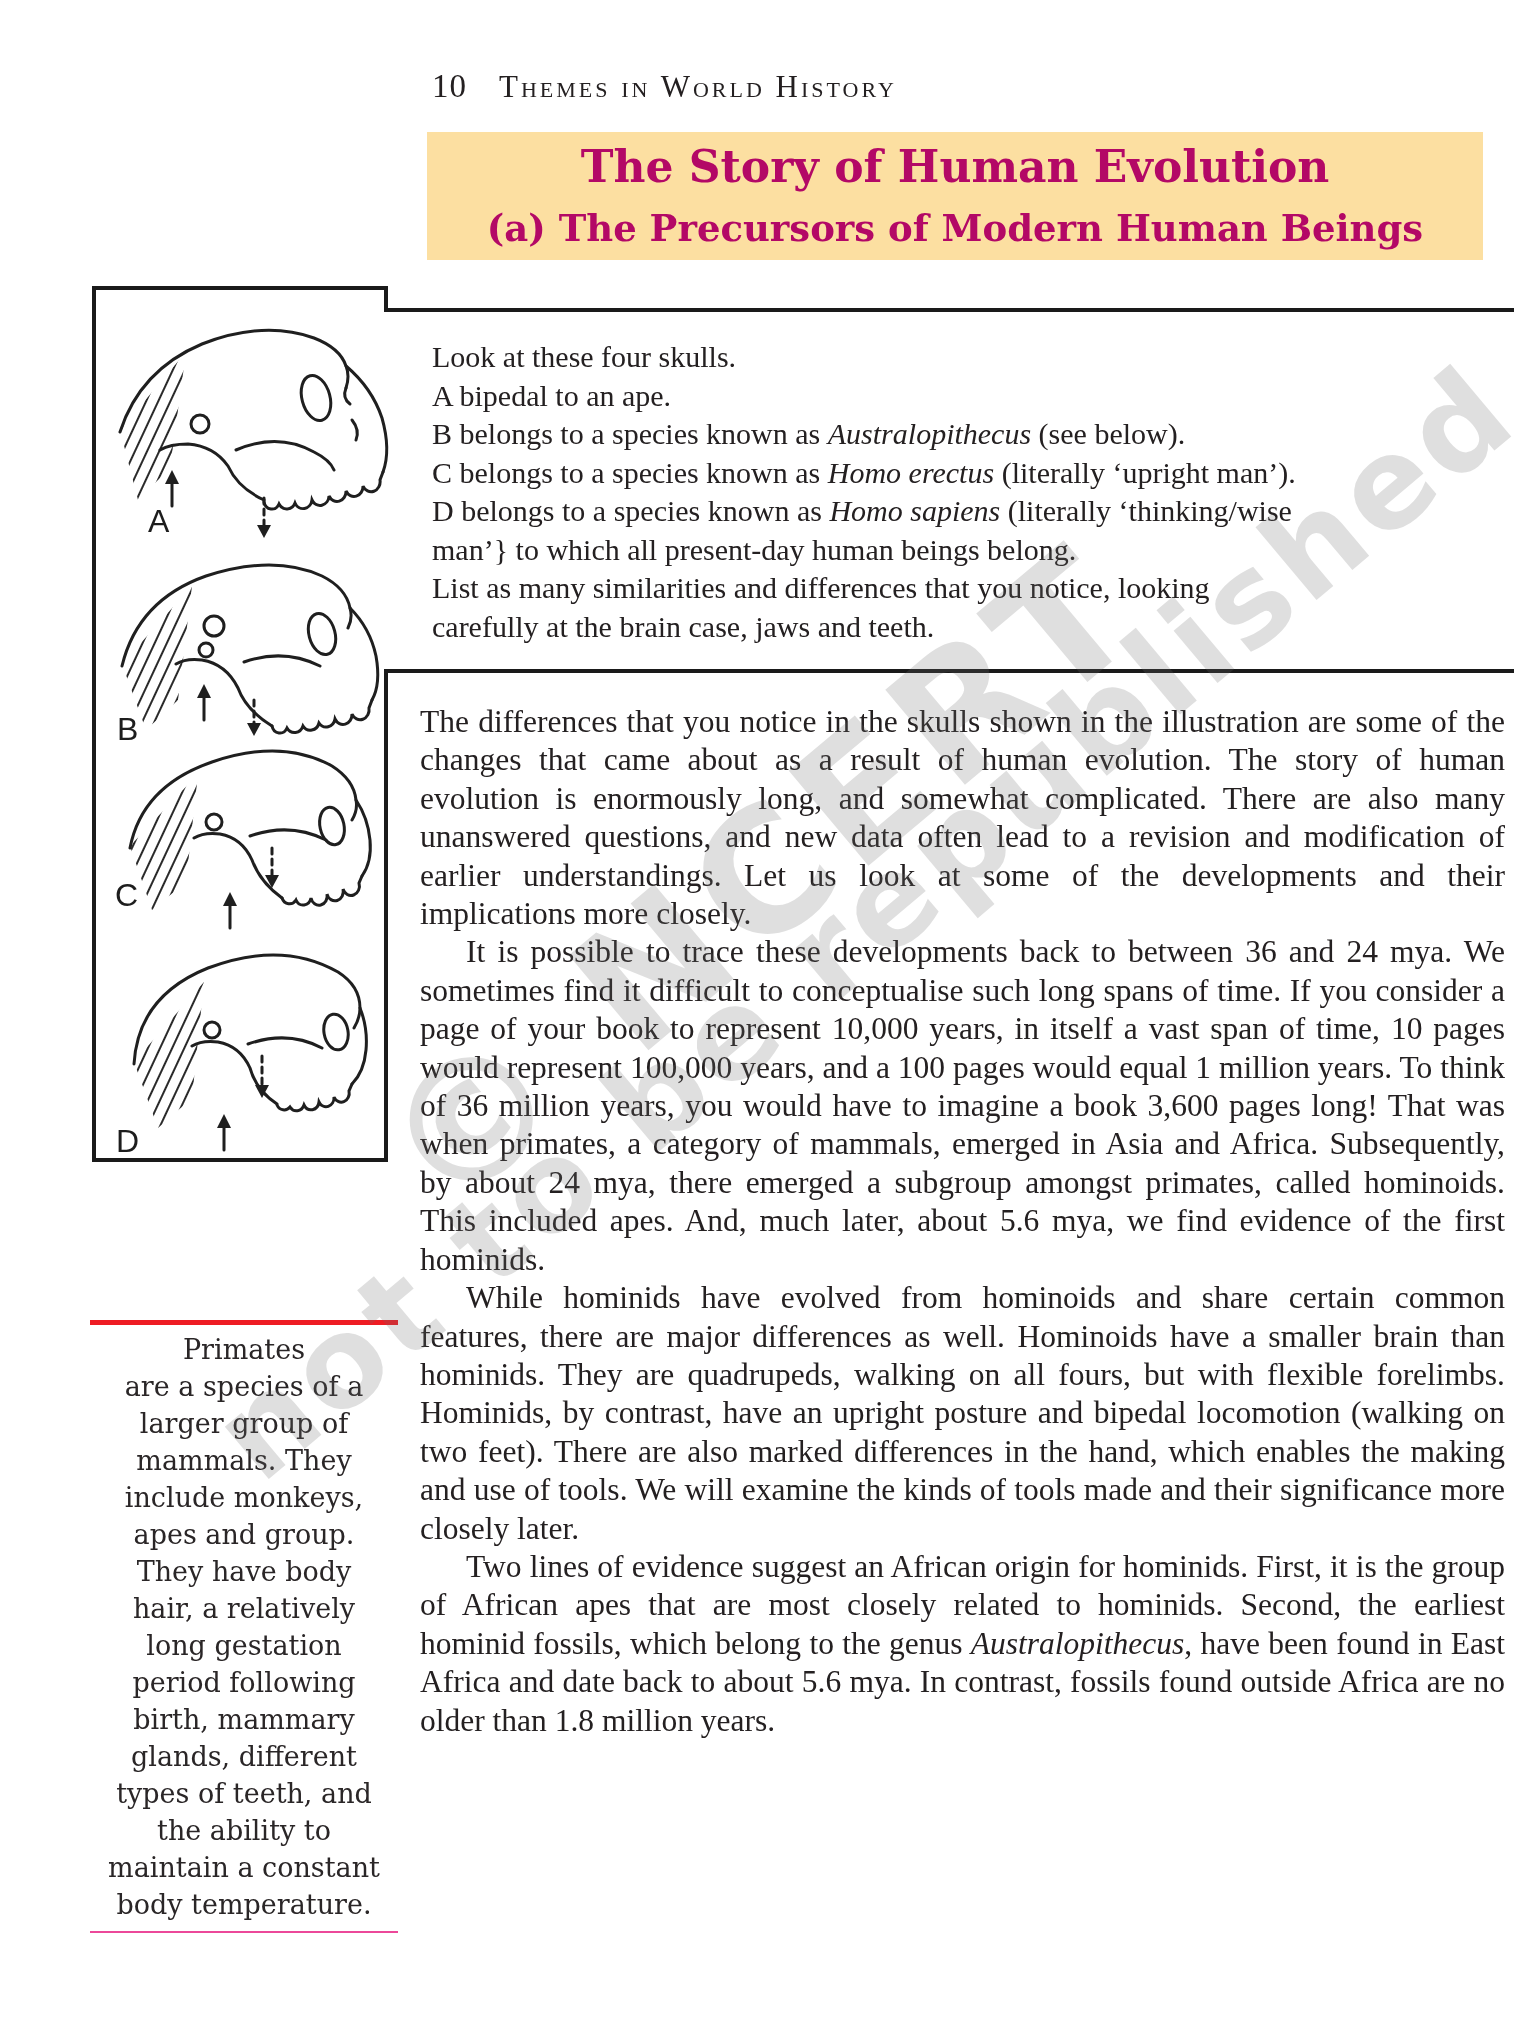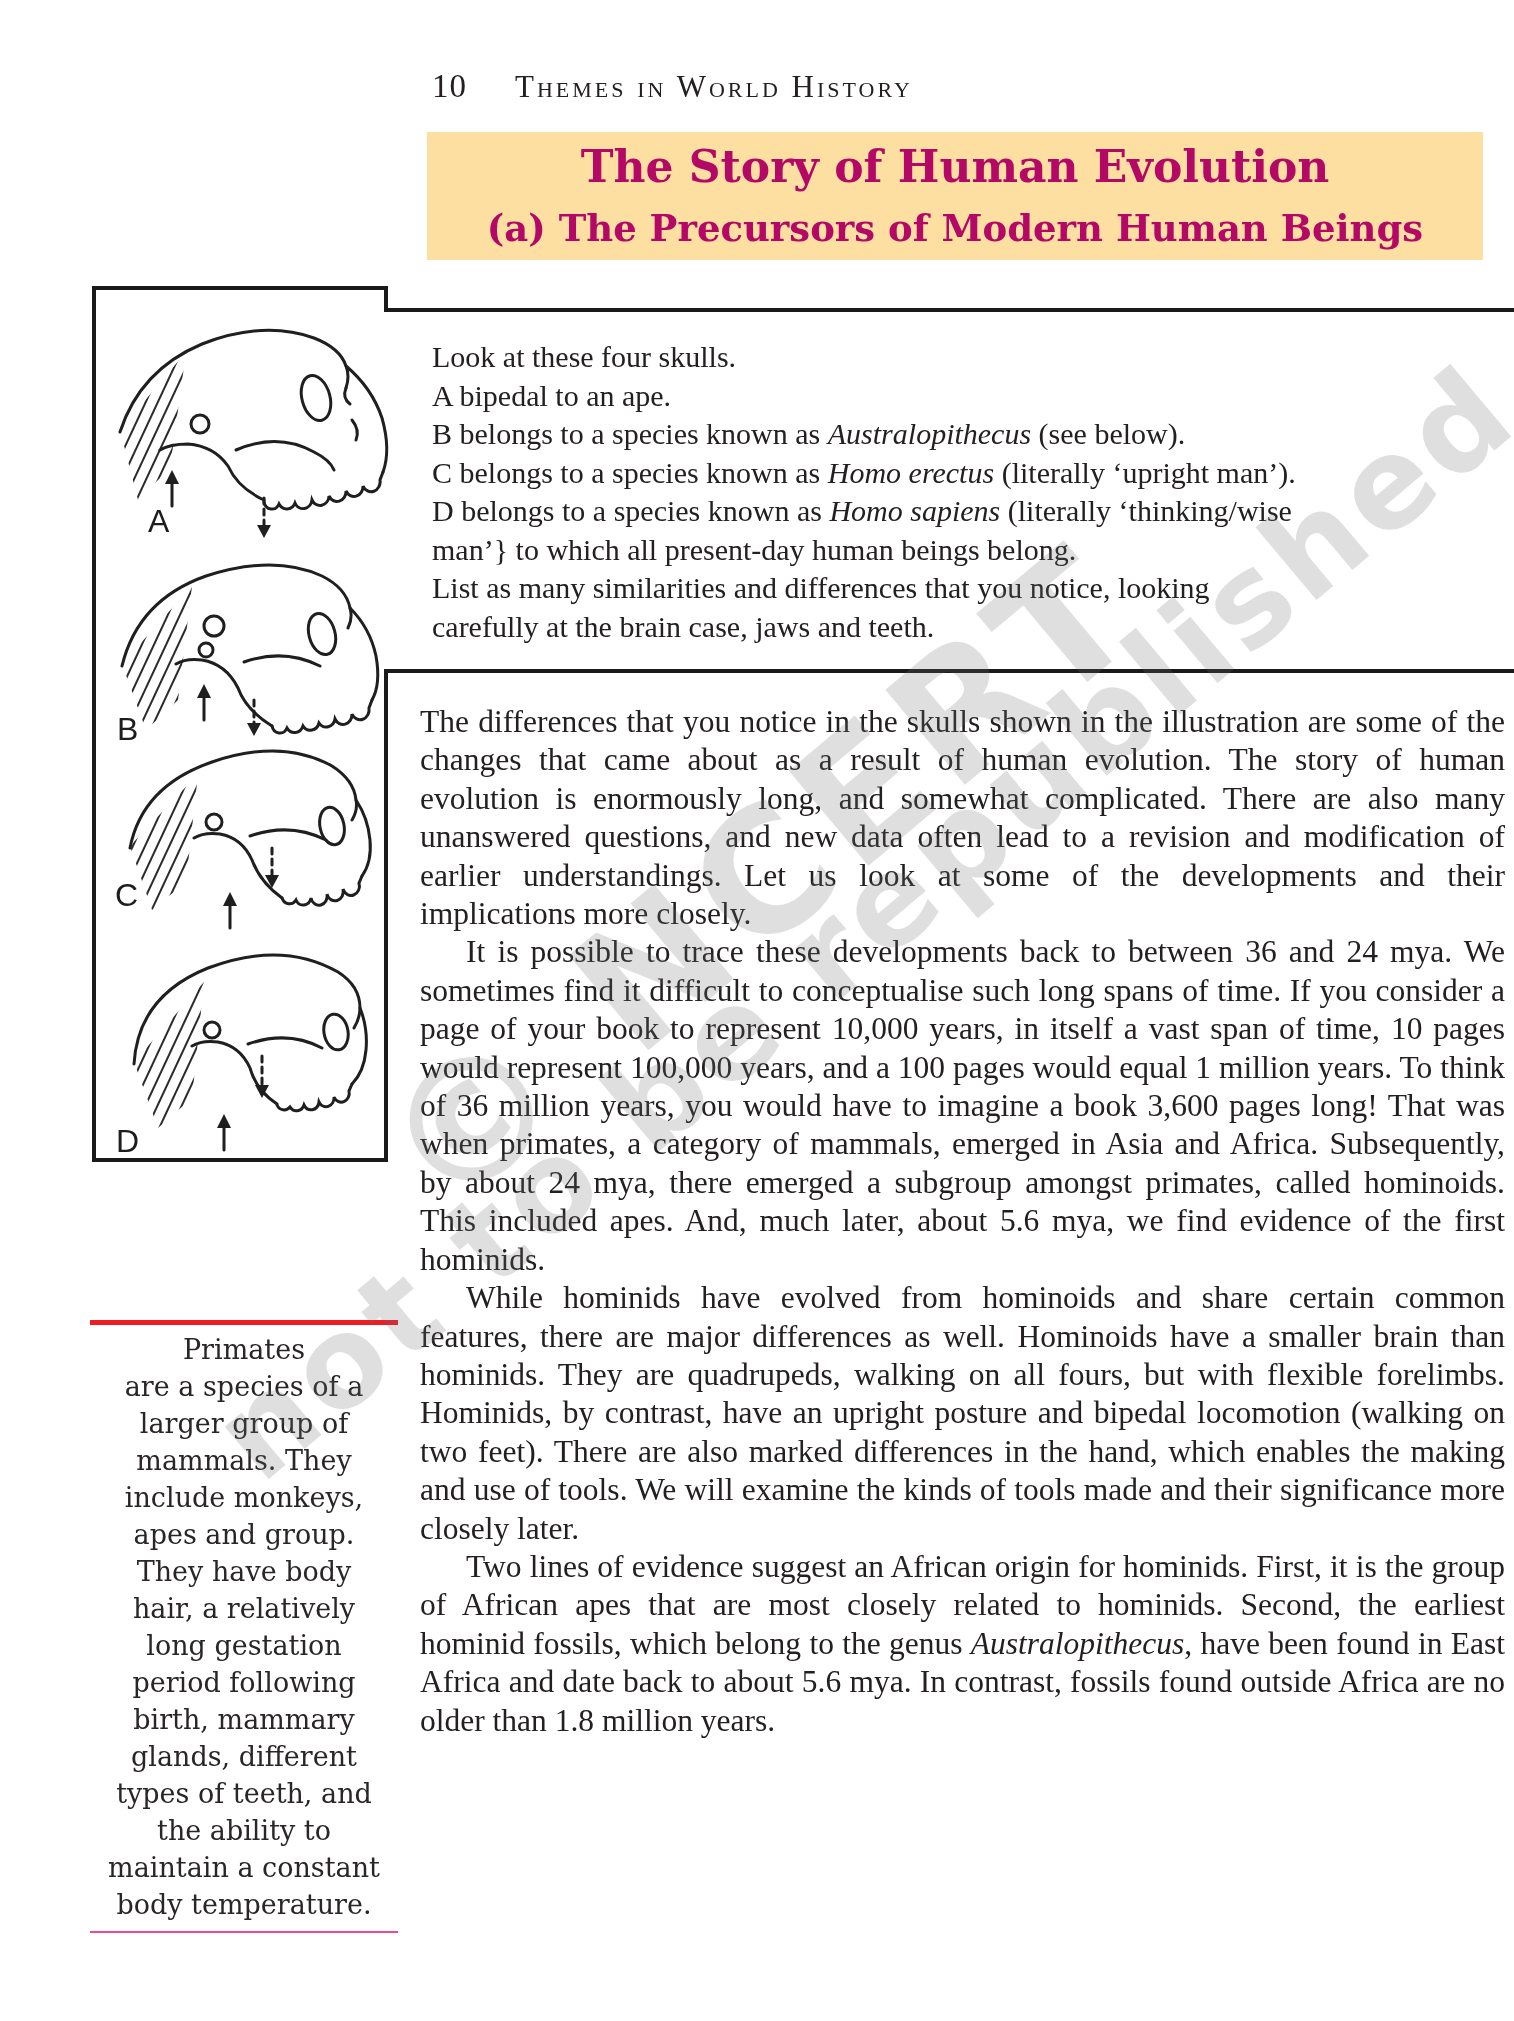--- a/index.html
+++ b/index.html
@@ -2,21 +2,21 @@
 <html><head>
 <meta charset="utf-8">
 <style>
   html,body{margin:0;padding:0;background:#ffffff;}
   .page{position:relative;width:1514px;height:2021px;background:#fff;overflow:hidden;
         font-family:"Liberation Serif",serif;color:#242021;}
 
   
   .header{position:absolute;left:432px;top:68px;white-space:nowrap;}
   .pagenum{font-size:33px;letter-spacing:1px;}
-  .runhead{font-variant:small-caps;font-size:31px;letter-spacing:3px;margin-left:48px;}
+  .runhead{font-variant:small-caps;font-size:31px;letter-spacing:3px;margin-left:32px;}
 
   
   .banner{position:absolute;left:427px;top:132px;width:1056px;height:128px;
           display:flex;flex-direction:column;justify-content:center;align-items:center;
           text-align:center;}
   .banner-title{font-family:"DejaVu Serif",serif;font-weight:bold;font-size:44px;line-height:52px;}
   .banner-subtitle{font-family:"DejaVu Serif",serif;font-weight:bold;font-size:37px;line-height:46px;}
 
   
   .fig{position:absolute;left:0;top:0;}

